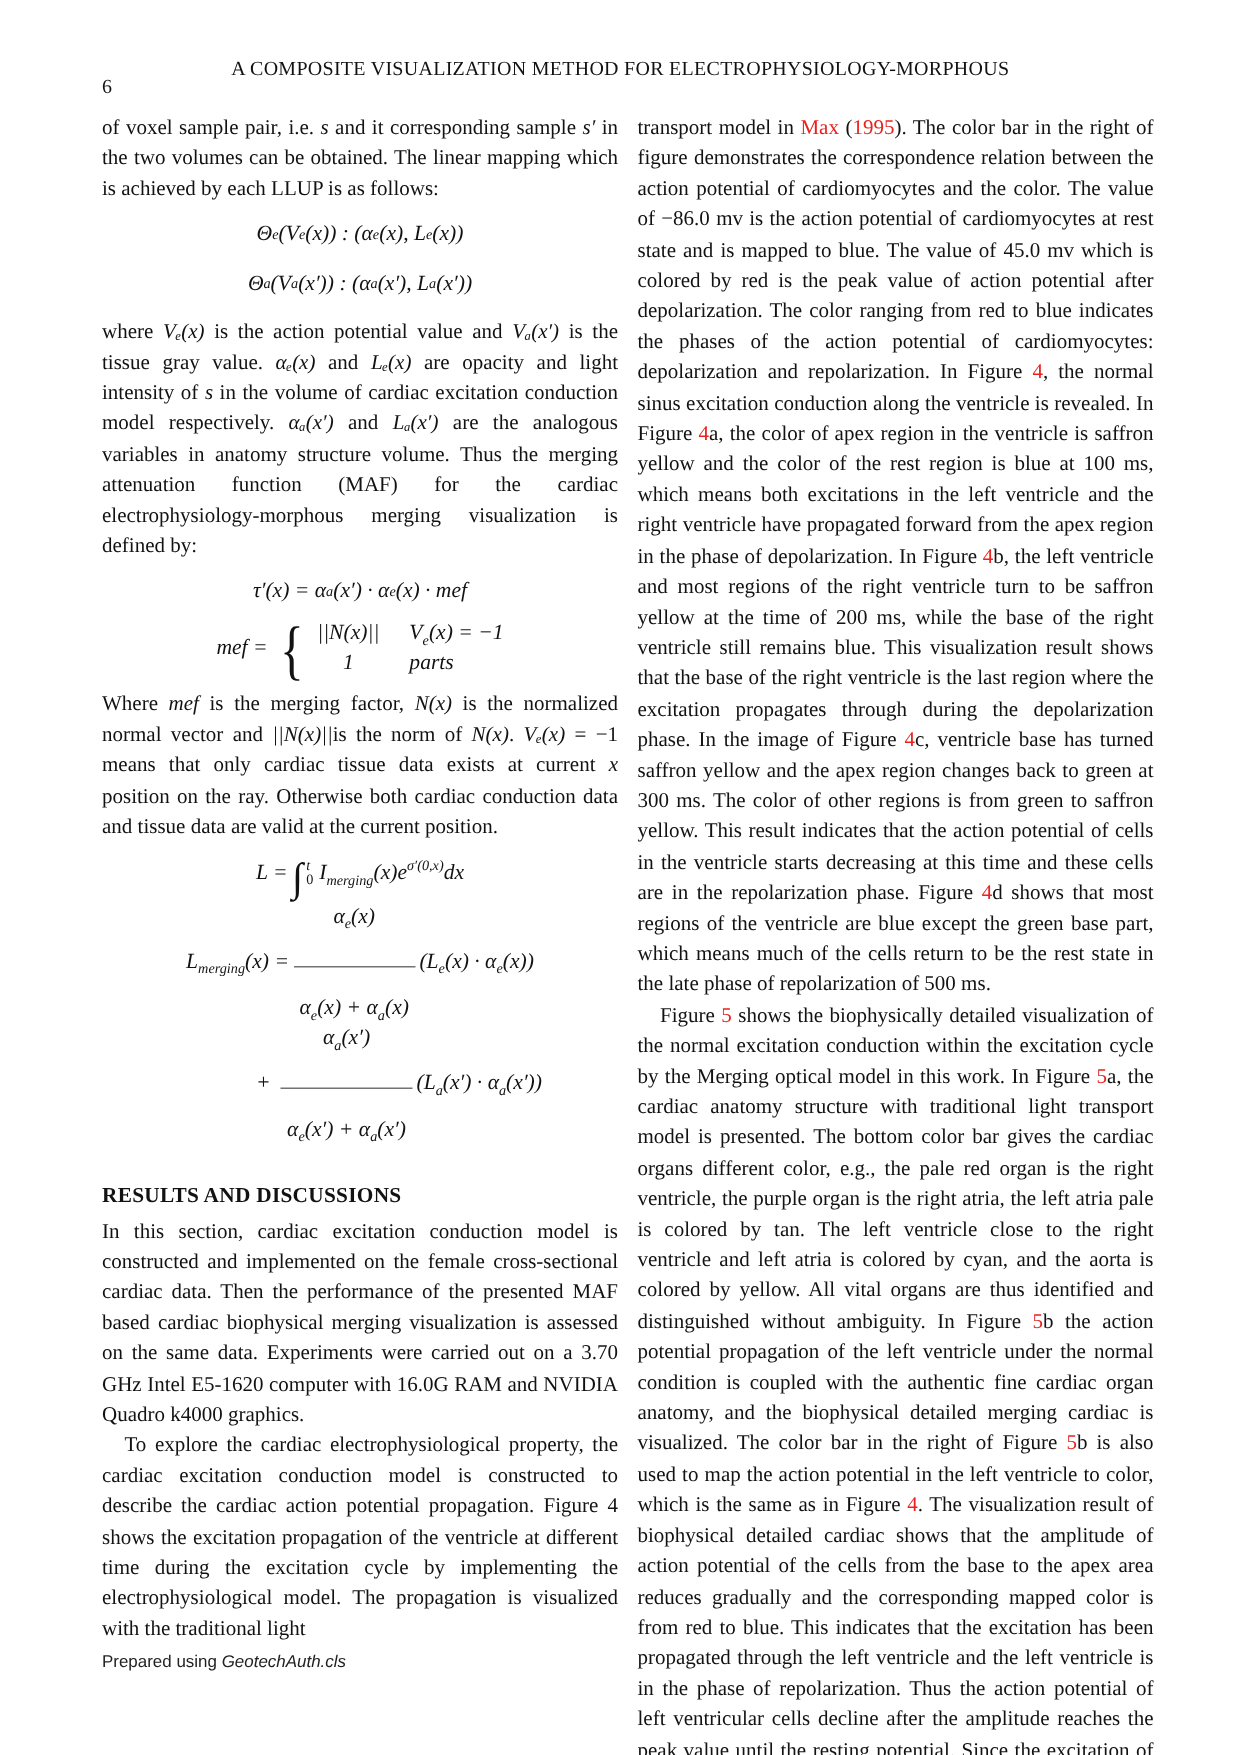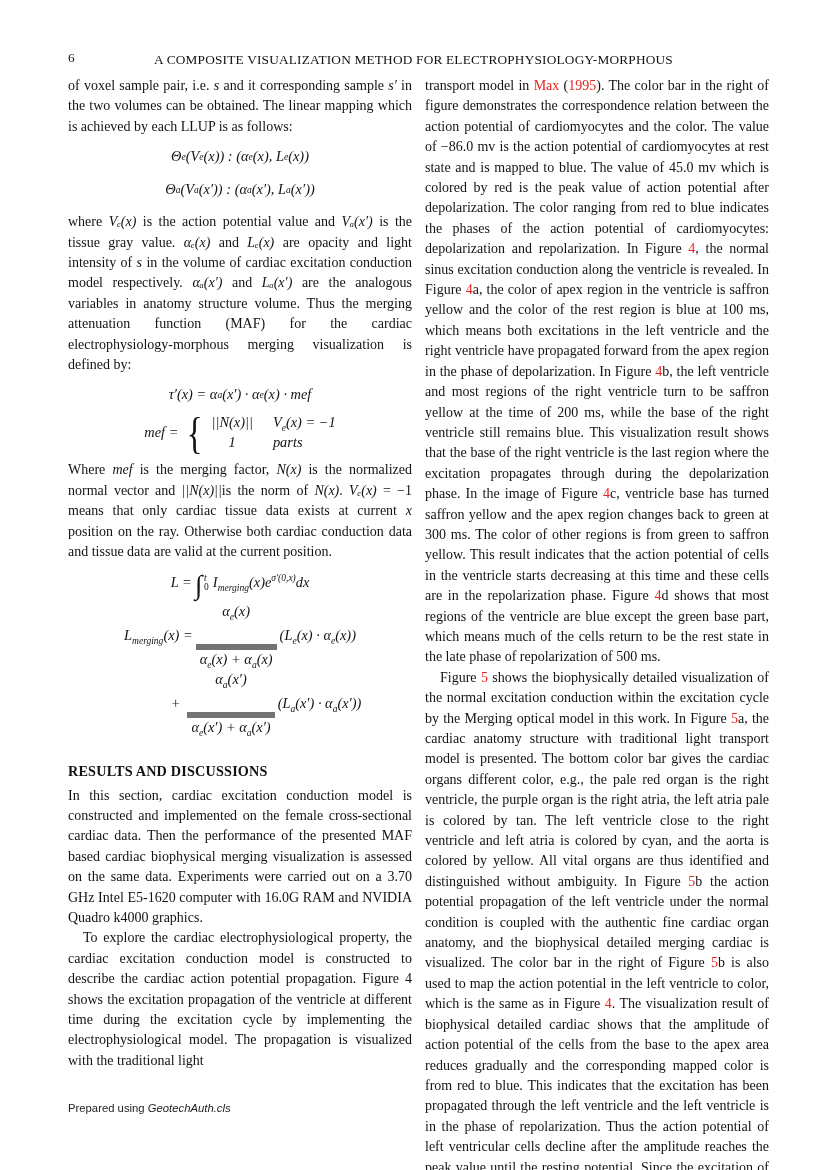--- a/index.html
+++ b/index.html
@@ -5,21 +5,21 @@
   :root { --red:#e8231f; --ink:#121212; }
   * { box-sizing: border-box; }
   html,body { margin:0; padding:0; }
   body {
     width:827px; height:1170px; background:#ffffff;
     font-family:"Liberation Serif", serif; color:var(--ink);
   }
   .page { position:relative; width:827px; height:1170px; background:#fff; overflow:hidden; }
 
   
-  .running-head { position:absolute; top:52px; left:0; width:100%; text-align:center;
+  .running-head { position:absolute; top:38px; left:0; width:100%; text-align:center;
     font-size:13.3px; letter-spacing:.2px; }
   .page-num { position:absolute; top:50px; left:68px; font-size:13.3px; }
 
   
   .content { position:absolute; top:76px; left:68px; width:701px; display:flex; gap:13px; }
   .col { width:344px; }
   p.body { margin:0; font-size:14px; line-height:20.4px; text-align:justify;
     -webkit-hyphens:none; }
   p.ind { text-indent:15px; }
   .it { font-style:italic; }
@@ -46,21 +46,21 @@
     margin:0 4px 0 2px; transform:translateY(1px); }
   .lim-b { font-style:normal; }
 
   
   .eqline { display:flex; justify-content:center; align-items:center;
     font-style:italic; font-size:14.4px; }
   .eqline2 { transform:translateX(26px); margin-top:3px; }
   .eq-wrap { margin:10px 0 11px; }
   .frac { display:inline-flex; flex-direction:column; text-align:center; margin:0 3px;gap:23px; }
   .frac .num { padding:0 4px 1px; }
-  .frac .den { border-top:6px solid #737373; padding:1px 4px 0; }
+  .frac .den { border-top:1px solid #737373; padding:19px 4px 0; }
   .plus { margin-right:4px; }
 
   .section-heading { font-size:14.2px; font-weight:700; margin:27px 0 6px; letter-spacing:.2px; }
 
   .footer-note { position:absolute; top:1102px; left:68px;
     font-family:"Liberation Sans", sans-serif; font-size:11.3px; color:#222; }
   .footer-note .cls { font-style:italic; }
 </style>
 </head>
 <body>

